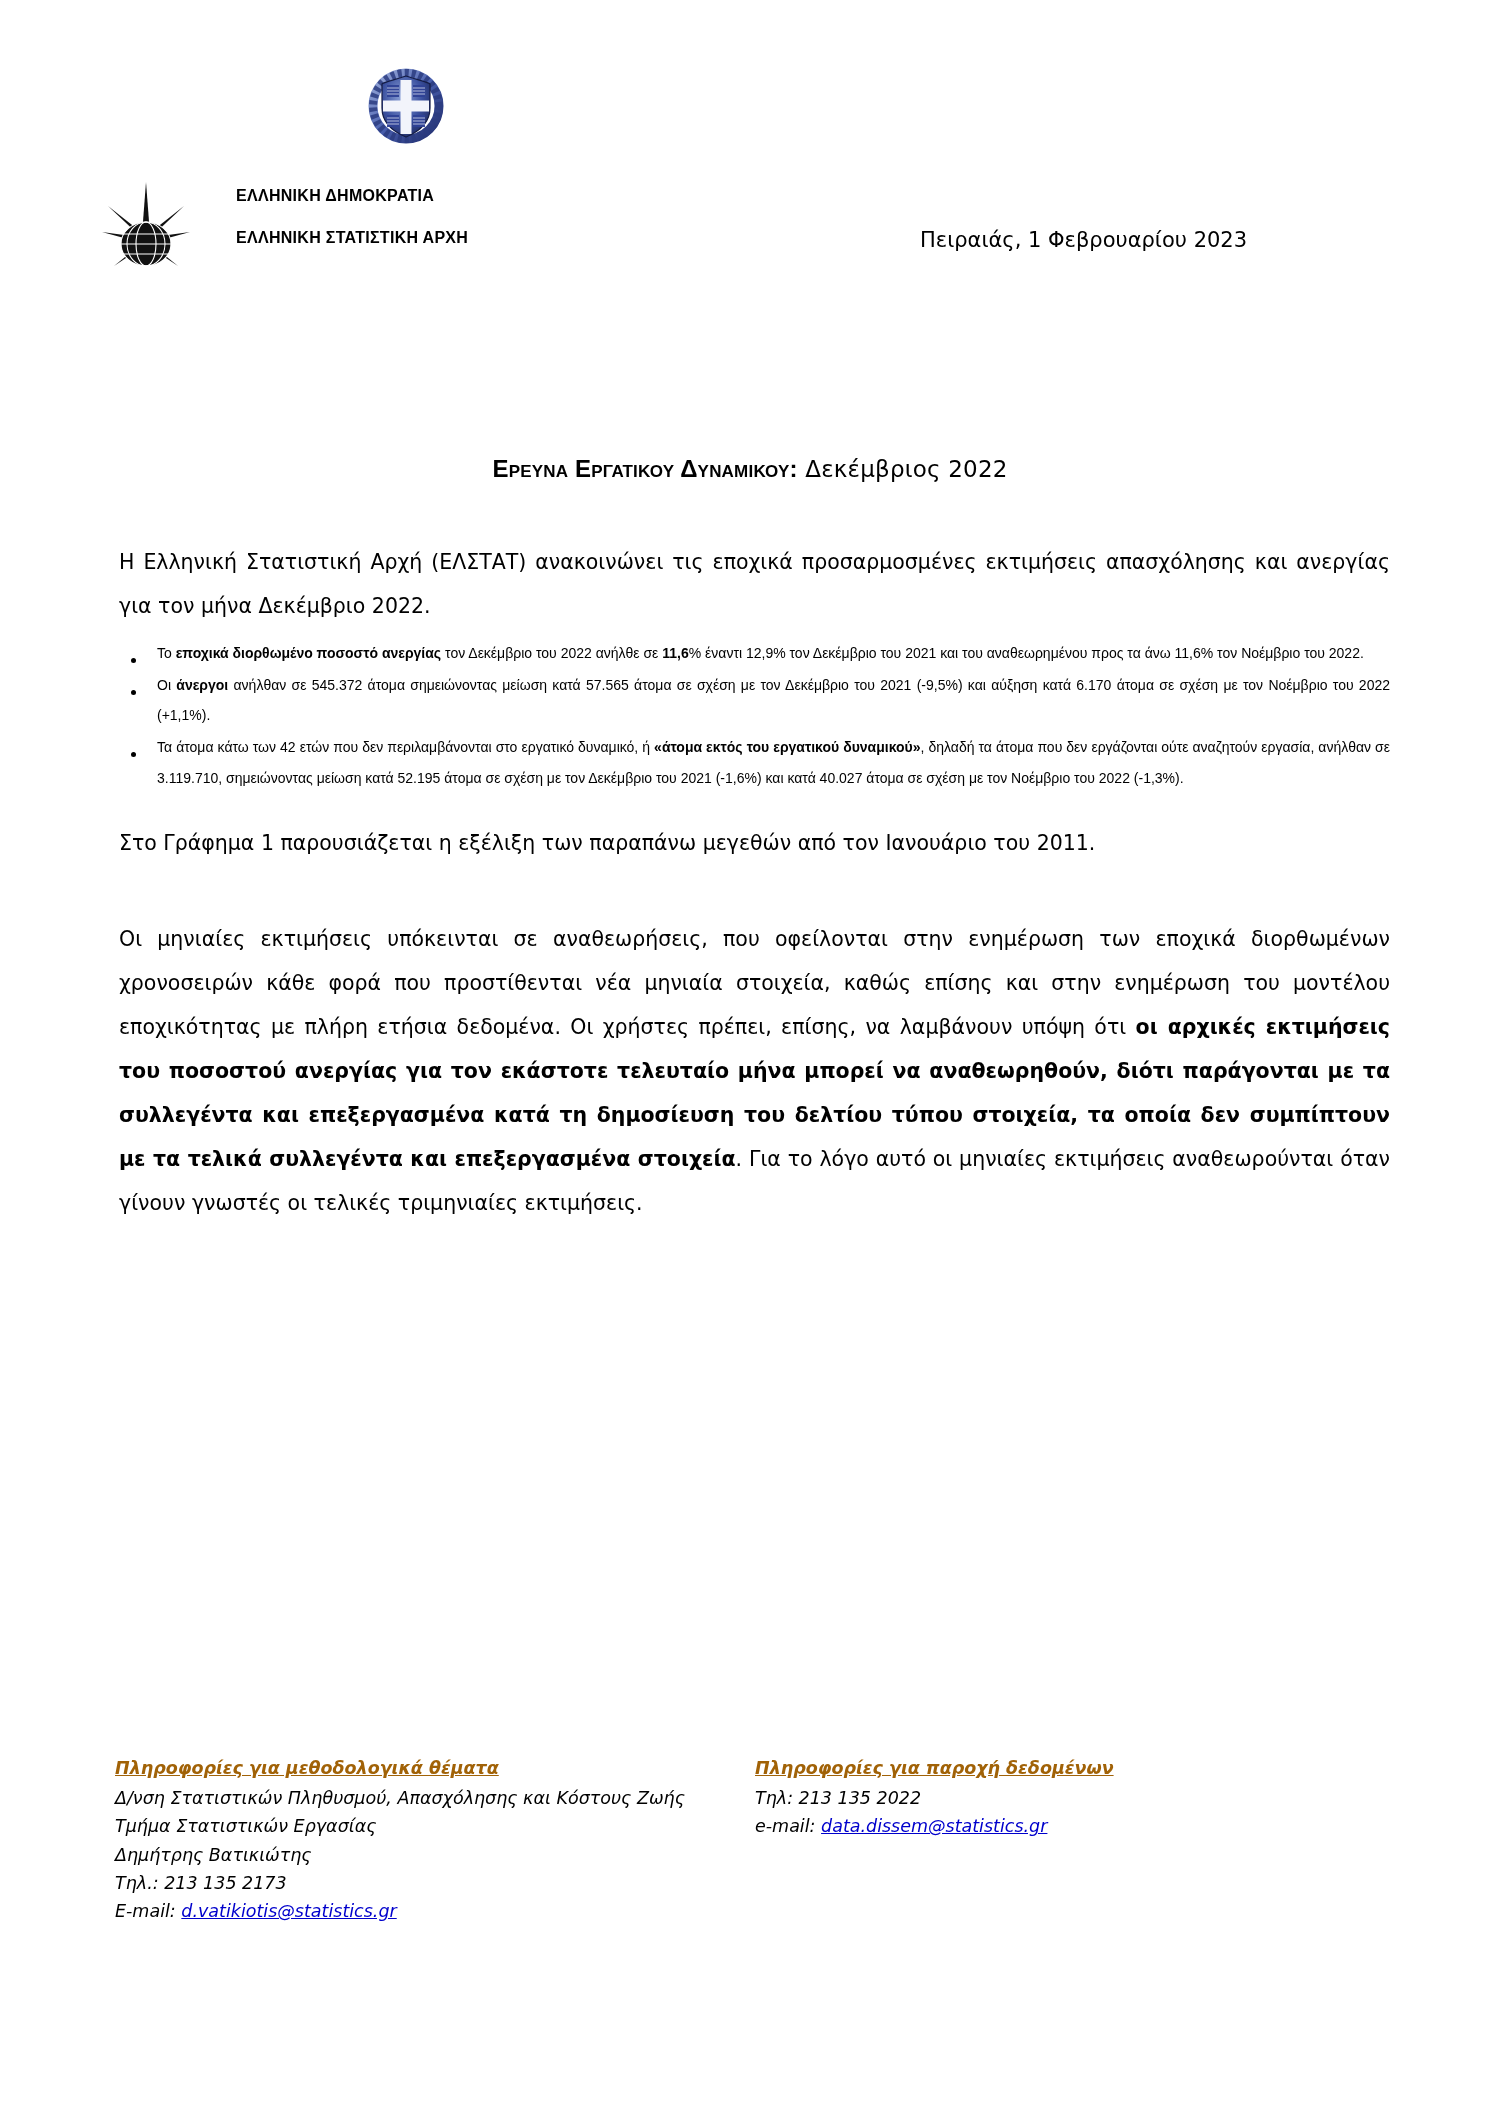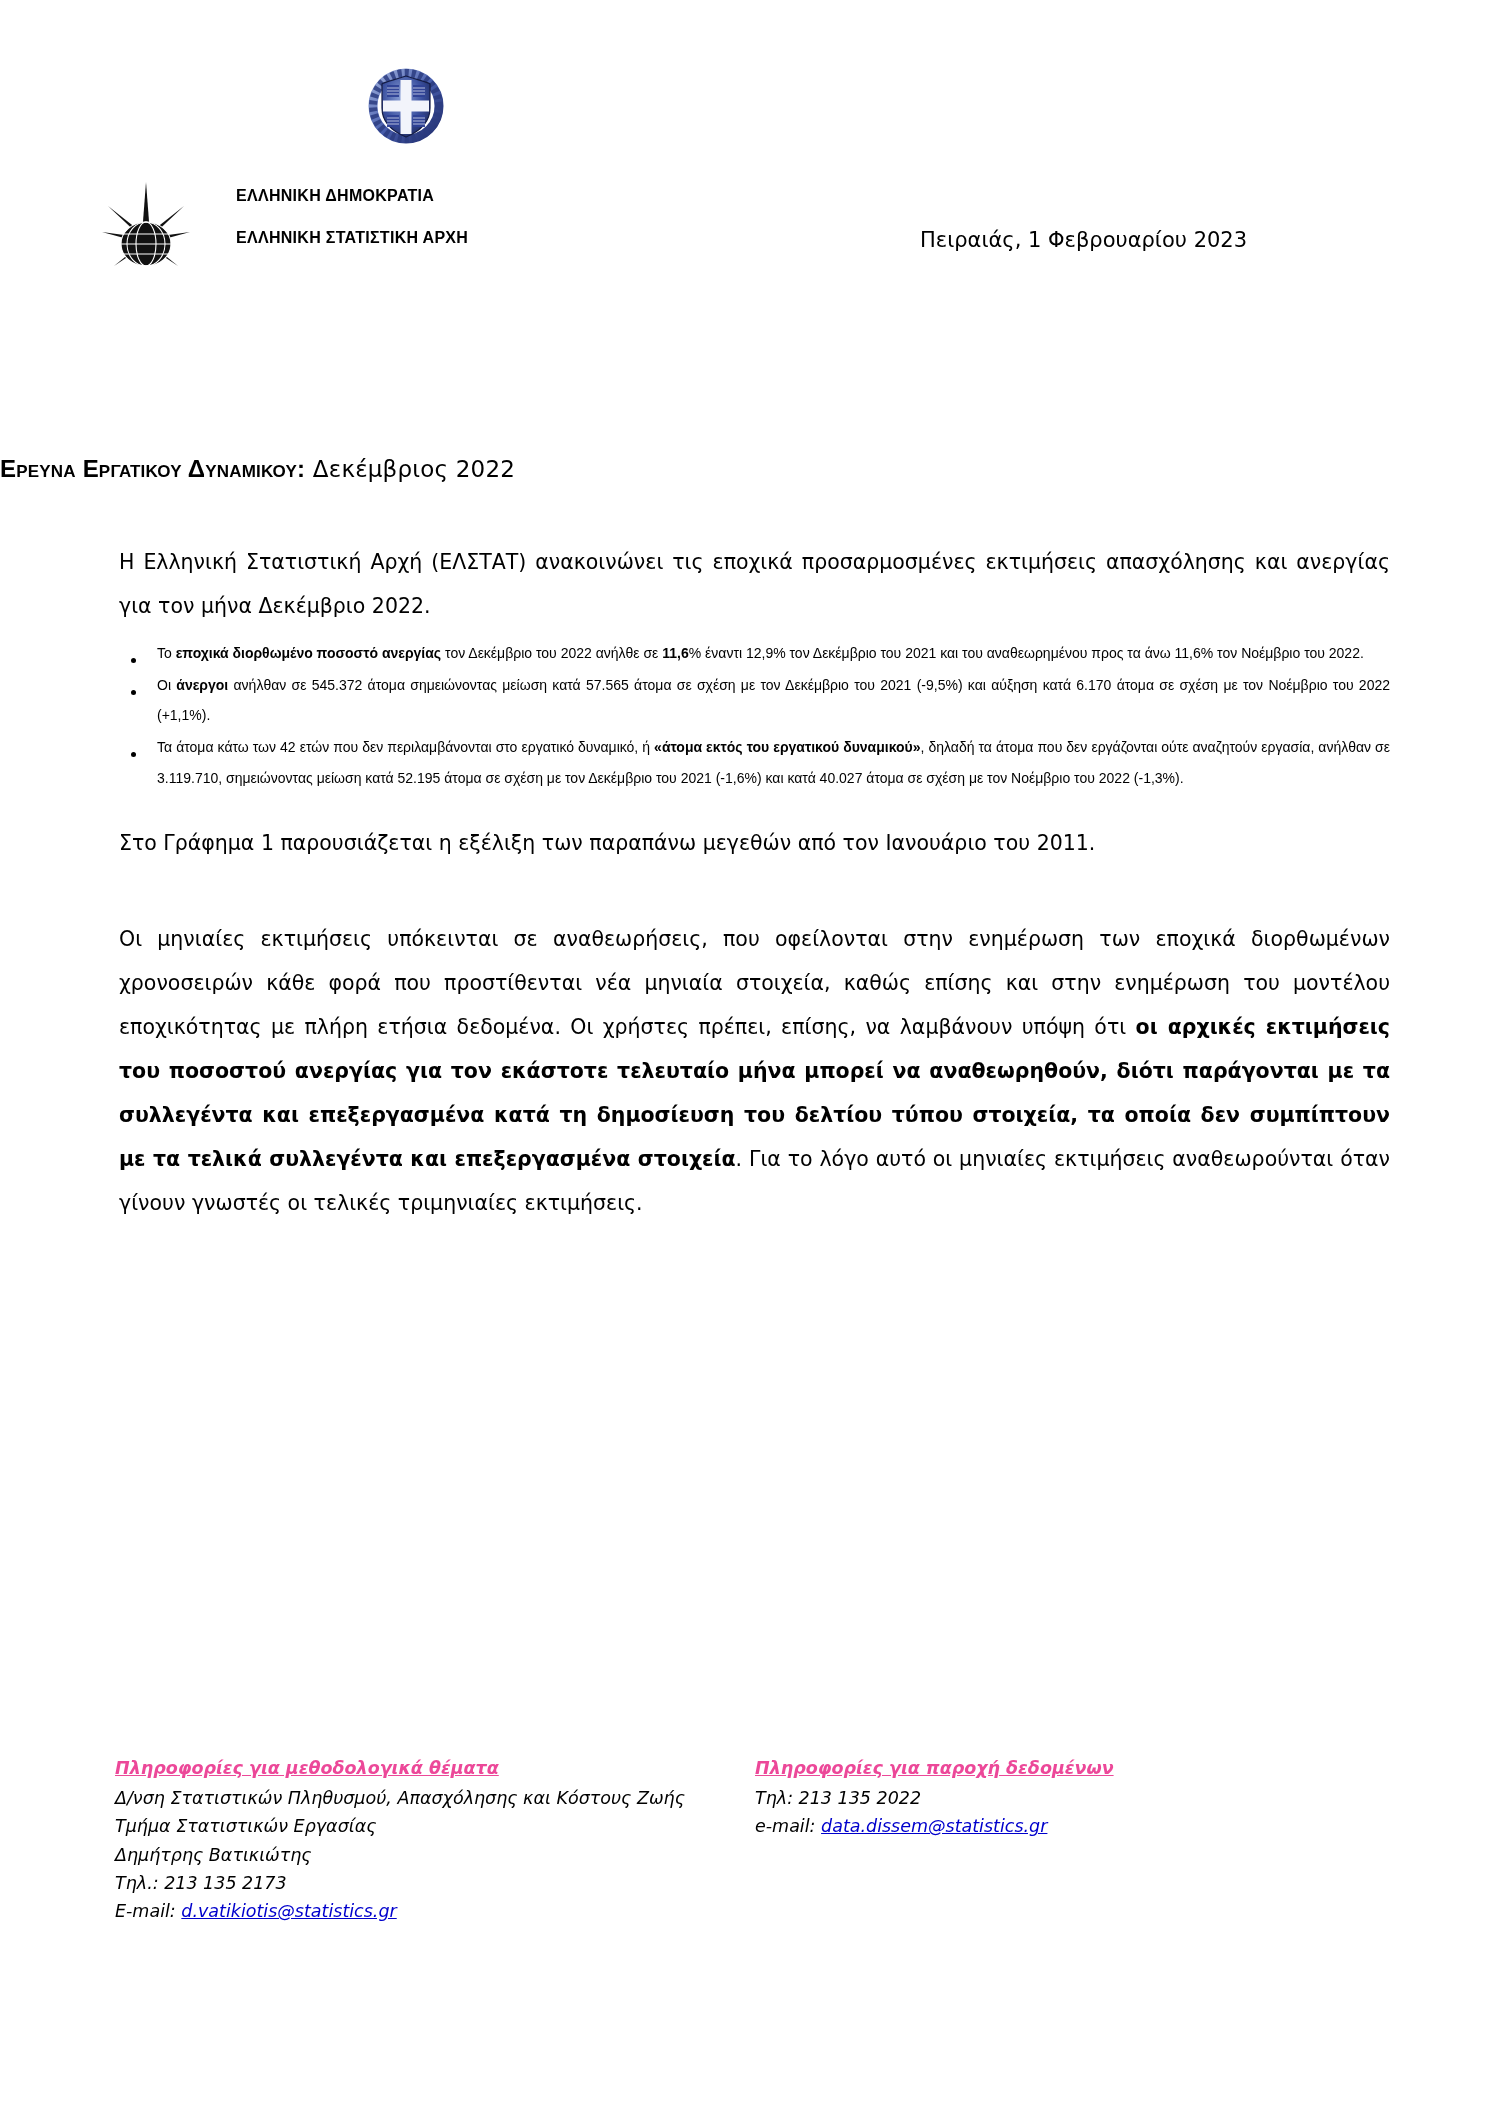--- a/index.html
+++ b/index.html
@@ -75,21 +75,21 @@
     color: #000;
     white-space: nowrap;
   }
 
   
   .doc-title {
     position: absolute;
     left: 0;
     top: 455px;
     width: 1500px;
-    text-align: left;
+    text-align: center;
   }
   .doc-title .smallcaps {
     font-family: "Liberation Sans", sans-serif;
     font-weight: bold;
     font-size: 24px;
     font-variant: small-caps;
     letter-spacing: 0.2px;
   }
   .doc-title .plain {
     font-family: "DejaVu Sans", sans-serif;
@@ -164,21 +164,21 @@
   .footer-col { width: 640px; }
   .footer-col.right { width: 620px; }
 
   .footer-head {
     font-family: "DejaVu Sans", sans-serif;
     font-size: 17.5px;
     font-weight: bold;
     font-style: italic;
     text-decoration: underline;
     margin-bottom: 6px;
-    color: #ec4899;
+    color: #a16207;
   }
   .footer-line {
     font-family: "DejaVu Sans", sans-serif;
     font-size: 17.5px;
     font-style: italic;
     line-height: 1.62;
     color: #000;
     white-space: nowrap;
   }
   .mail-link {

